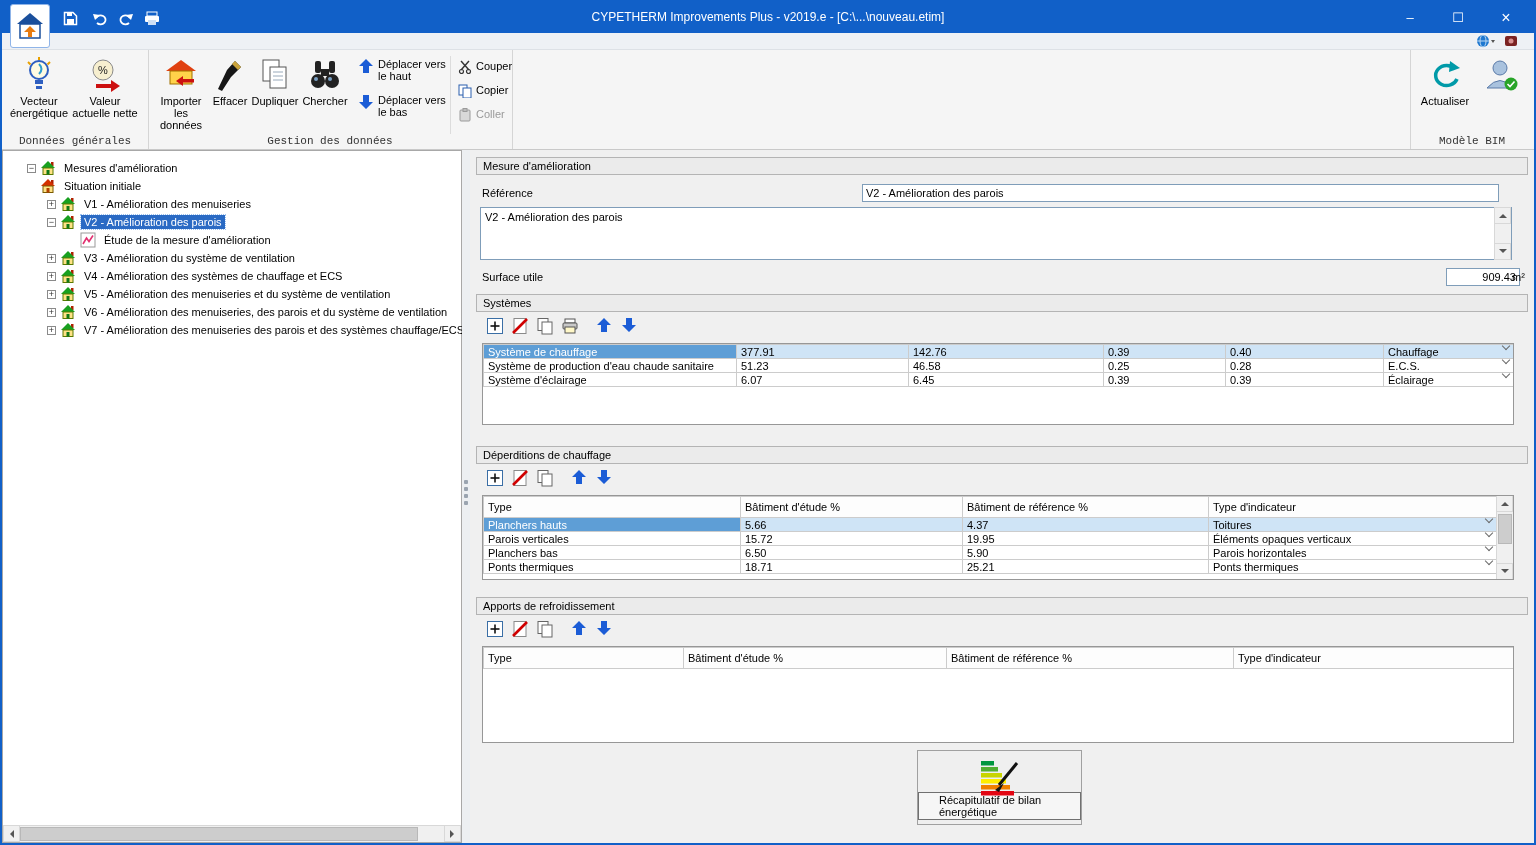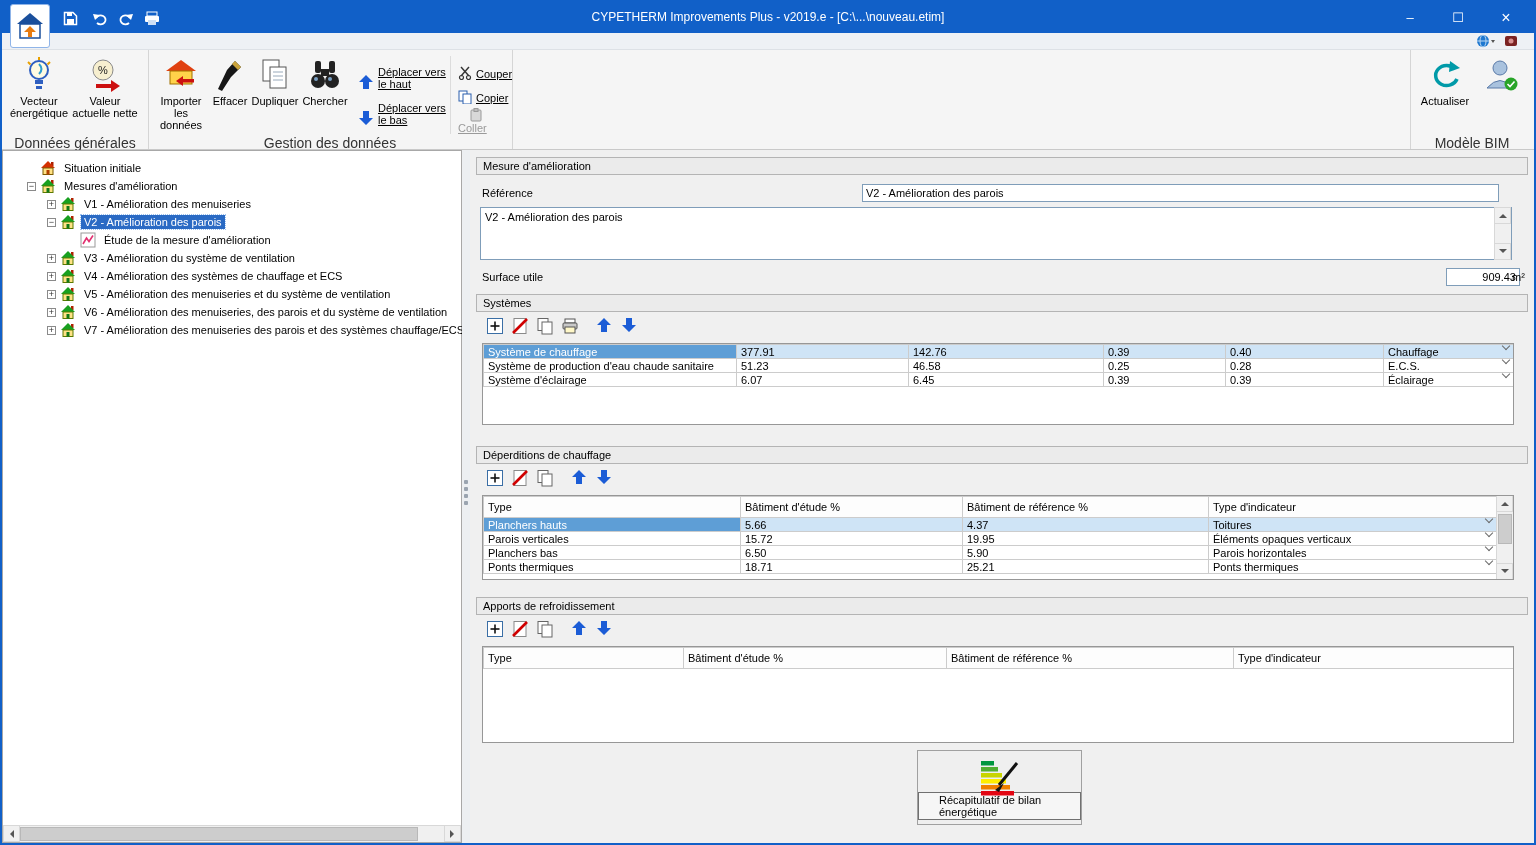--- a/index.html
+++ b/index.html
@@ -21,25 +21,25 @@
   .substrip { position:absolute; left:0; top:31px; width:1532px; height:17px; background:#eef1f5; border-bottom:1px solid #dde1e6; }
   .sub-ic { position:absolute; top:1px; width:16px; height:14px; }
 
   
   .ribbon { position:absolute; left:0; top:48px; width:1532px; height:100px; background:#f5f5f5; border-bottom:1px solid #c9c9c9; }
   .vsep-full { position:absolute; top:0; bottom:0; width:1px; background:#d5d5d5; }
   .vsep-inner { position:absolute; top:6px; height:78px; width:1px; background:#dcdcdc; }
   .rbtn { position:absolute; top:5px; display:flex; flex-direction:column; align-items:center; text-align:center; cursor:default; }
   .rbtn .ric { height:38px; display:flex; align-items:flex-end; justify-content:center; margin-bottom:2px; }
   .rlabel { font-size:11px; line-height:12px; }
-  .hbtn { position:absolute; display:flex; align-items:flex-end; text-align:left;text-decoration:underline; }
+  .hbtn { position:absolute; display:flex; align-items:flex-start; text-align:left; }
   .hbtn .ric { margin-right:4px; display:flex; align-items:center; }
-  .disabled { color:#9a9a9a;flex-direction:column; }
+  .disabled { color:#9a9a9a; }
   .glabels { position:absolute; top:85px; height:15px; left:0; right:0; }
-  .glabel { position:absolute; text-align:center; font-size:14px; color:#333; }
+  .glabel { position:absolute; text-align:center; font-size:11px; color:#333;font-family:Liberation Mono, monospace; }
 
   
   .left-panel { position:absolute; left:0; top:148px; width:460px; height:693px; background:#fff; border:1px solid #a8a8a8; }
   .splitter { position:absolute; left:460px; top:148px; width:8px; height:693px; background:#eceff2; }
   .grip { position:absolute; left:2px; width:4px; height:4px; background:#9aa4b0; border-radius:1px; }
   .right-panel { position:absolute; left:468px; top:148px; width:1064px; height:693px; background:#f0f0f0; }
 
   
   .tree { position:absolute; left:0; top:8px; right:0; }
   .tree-row { height:18px; display:flex; align-items:center; white-space:nowrap; }
@@ -311,43 +311,43 @@
       <span class="glabel" style="left:146px; width:364px">Gestion des données</span>
       <span class="glabel" style="left:1408px; width:124px">Modèle BIM</span>
     </div>
   </div>
 
   <div class="left-panel">
     <div class="tree">
 
 
       <div class="tree-row" style="padding-left:24px">
+        <span class="expander minus"></span>
+        <span class="ticon">
+          <svg width="16" height="16">
+              <rect x="11" y="2" width="2.5" height="4" fill="#b02000"></rect>
+              <polygon points="8,1 15,8 1,8" fill="#18a020"></polygon>
+              <rect x="3" y="8" width="10" height="6.5" fill="#ffe285" stroke="#5a7a00"></rect>
+              <rect x="6.5" y="10" width="3" height="4.5" fill="#107818"></rect>
+            </svg>
+        </span>
+        <span class="tlabel">Mesures d'amélioration</span>
+      </div>
+
+      <div class="tree-row" style="padding-left:24px">
         <span class="exp-spacer"></span>
         <span class="ticon">
           <svg width="16" height="16">
               <rect x="11" y="2" width="2.5" height="4" fill="#b02000"></rect>
               <polygon points="8,1 15,8 1,8" fill="#d43000"></polygon>
               <rect x="3" y="8" width="10" height="6.5" fill="#ffe285" stroke="#7a5a00"></rect>
               <rect x="6.5" y="10" width="3" height="4.5" fill="#b04000"></rect>
             </svg>
         </span>
         <span class="tlabel">Situation initiale</span>
-      </div>
-
-      <div class="tree-row" style="padding-left:24px">
-        <span class="expander minus"></span>
-        <span class="ticon">
-          <svg width="16" height="16">
-              <rect x="11" y="2" width="2.5" height="4" fill="#b02000"></rect>
-              <polygon points="8,1 15,8 1,8" fill="#18a020"></polygon>
-              <rect x="3" y="8" width="10" height="6.5" fill="#ffe285" stroke="#5a7a00"></rect>
-              <rect x="6.5" y="10" width="3" height="4.5" fill="#107818"></rect>
-            </svg>
-        </span>
-        <span class="tlabel">Mesures d'amélioration</span>
       </div>
 
       <div class="tree-row" style="padding-left:44px">
         <span class="expander plus"></span>
         <span class="ticon">
           <svg width="16" height="16">
               <rect x="11" y="2" width="2.5" height="4" fill="#b02000"></rect>
               <polygon points="8,1 15,8 1,8" fill="#18a020"></polygon>
               <rect x="3" y="8" width="10" height="6.5" fill="#ffe285" stroke="#5a7a00"></rect>
               <rect x="6.5" y="10" width="3" height="4.5" fill="#107818"></rect>

